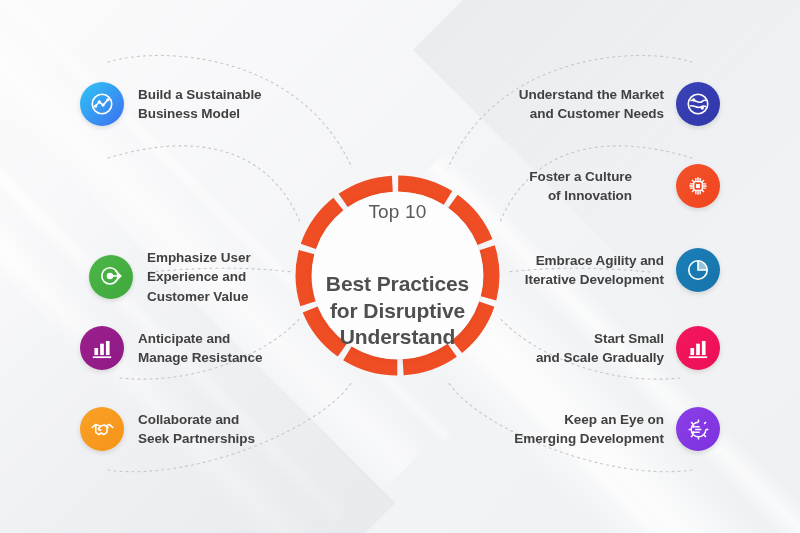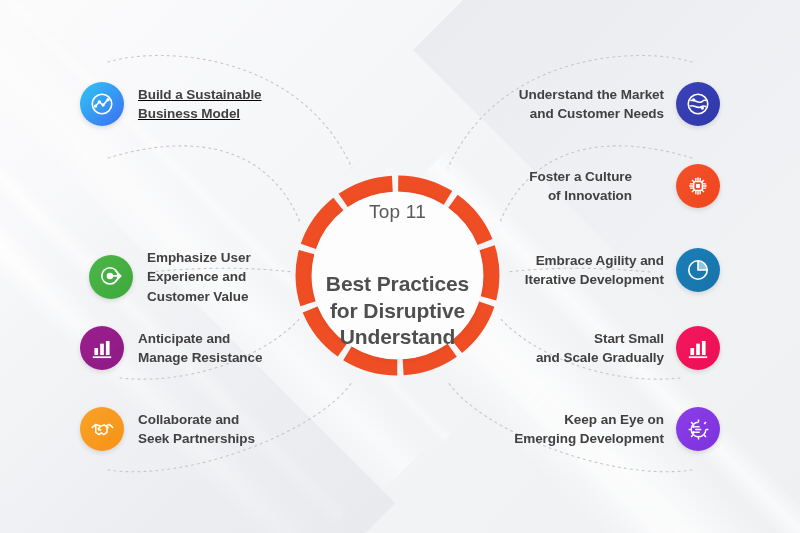--- a/index.html
+++ b/index.html
@@ -162,30 +162,30 @@
     </g>
   </svg>
 
   <div class="center-wrap">
     <svg width="205" height="201" viewBox="0 0 205 201">
       <g fill="none" stroke="#ef4d23" stroke-width="16">
         <ellipse cx="102.5" cy="100.5" rx="94" ry="92" stroke-dasharray="52.43531239728426 6" stroke-dashoffset="29.21765619864213" stroke="#ef4d23"></ellipse>
       </g>
     </svg>
     <div class="center-inner">
-      <div class="center-top">Top 11</div>
+      <div class="center-top">Top 10</div>
       <div class="center-main">
         <div>Best Practices</div>
         <div>for Disruptive</div>
         <div>Understand</div>
       </div>
     </div>
   </div>
 
-  <div class="item left" style="left:80px; top:82px;text-decoration:underline;">
+  <div class="item left" style="left:80px; top:82px;">
     <div class="bubble" style="background: linear-gradient(135deg, rgb(47, 198, 245) 0%, rgb(61, 110, 240) 100%);">
       <svg width="26" height="26" viewBox="0 0 24 24" fill="none" stroke="#fff" stroke-width="1.5">
         <circle cx="12" cy="12" r="9"></circle>
         <polyline points="6,14 9.5,10 13,13 17.5,8"></polyline>
         <circle cx="6" cy="14" r="1.5" fill="#fff" stroke="none"></circle>
         <circle cx="9.5" cy="10" r="1.5" fill="#fff" stroke="none"></circle>
         <circle cx="13" cy="13" r="1.5" fill="#fff" stroke="none"></circle>
         <circle cx="17.5" cy="8" r="1.5" fill="#fff" stroke="none"></circle>
       </svg>
     </div>

